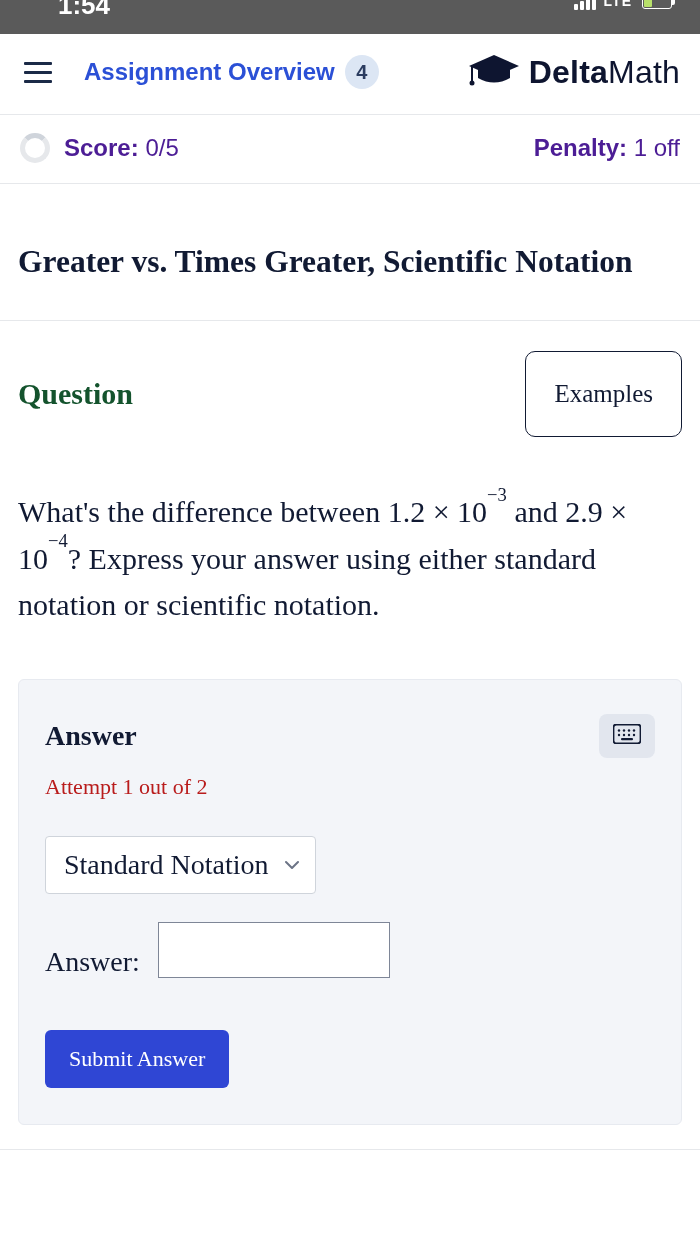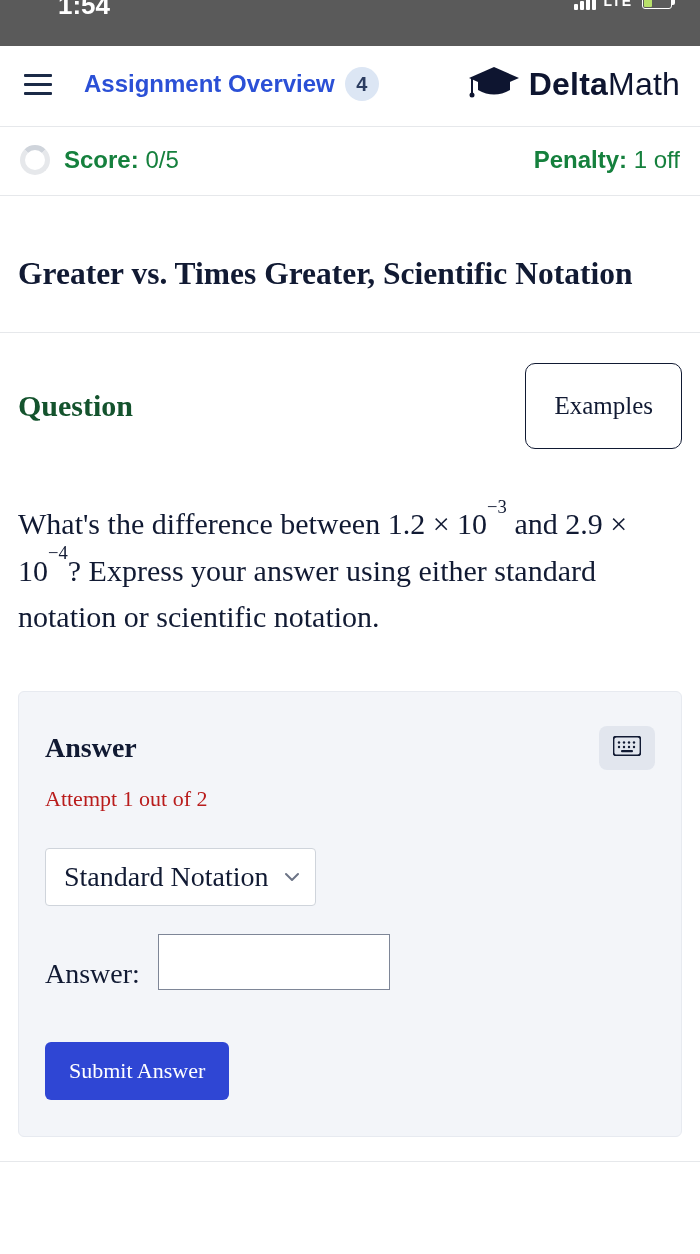--- a/index.html
+++ b/index.html
@@ -1,20 +1,20 @@
 <!DOCTYPE html>
 <html><head>
   <meta charset="utf-8">
   <style>
     * { margin: 0; padding: 0; box-sizing: border-box; }
     html, body { width: 700px; height: 1254px; overflow: hidden; font-family: -apple-system, BlinkMacSystemFont, "Segoe UI", Helvetica, Arial, sans-serif; background: #fff; }
 
     
     .statusbar {
-      height: 46px;
+      height: 34px;
       background: #5a5a5a;
       color: #fff;
       display: flex;
       align-items: flex-start;
       justify-content: space-between;
       padding: 0 28px 0 58px;
     }
     .statusbar-left {
       font-size: 26px;
       font-weight: 600;
@@ -81,21 +81,21 @@
     }
     .brand-text { font-size:32px; color:#0e1530; letter-spacing:0.2px;}
     .brand-text b { font-weight:800; }
     .brand-text span.light { font-weight:400; }
     .grad-cap { display:inline-block; }
 
     
     .scorebar {
       display:flex; align-items:center; justify-content:space-between;
       padding: 18px 20px 20px 20px; border-bottom: 1px solid #e6e8eb;
-      font-size:24px; color:#15803d;
+      font-size:24px; color:#4c1d95;
     }
     .score-left { display:flex; align-items:center; gap:14px; }
     .spinner {
       width:30px; height:30px; border-radius:50%;
       border:5px solid #e6e8eb; border-top-color:#cfd4db;
     }
     .score-left b { font-weight:700; }
     .penalty-label { font-weight:700; }
     .penalty-val { font-weight:400; }
 

